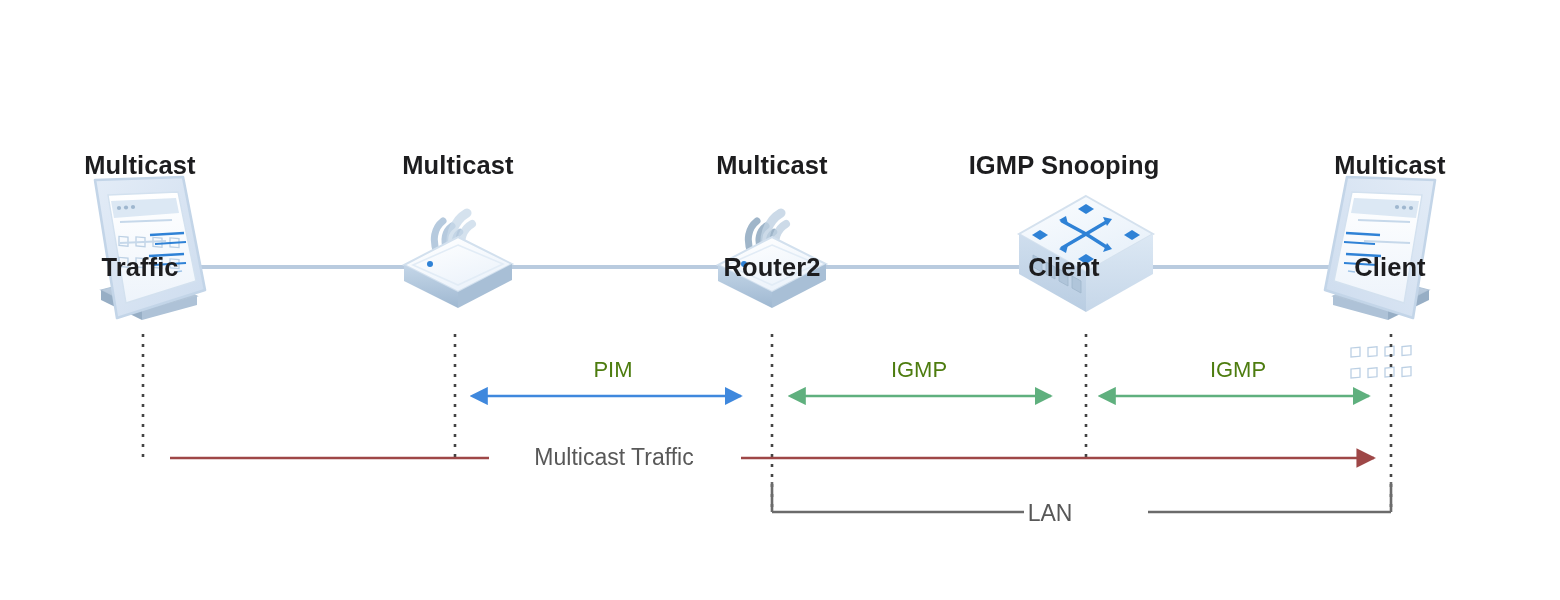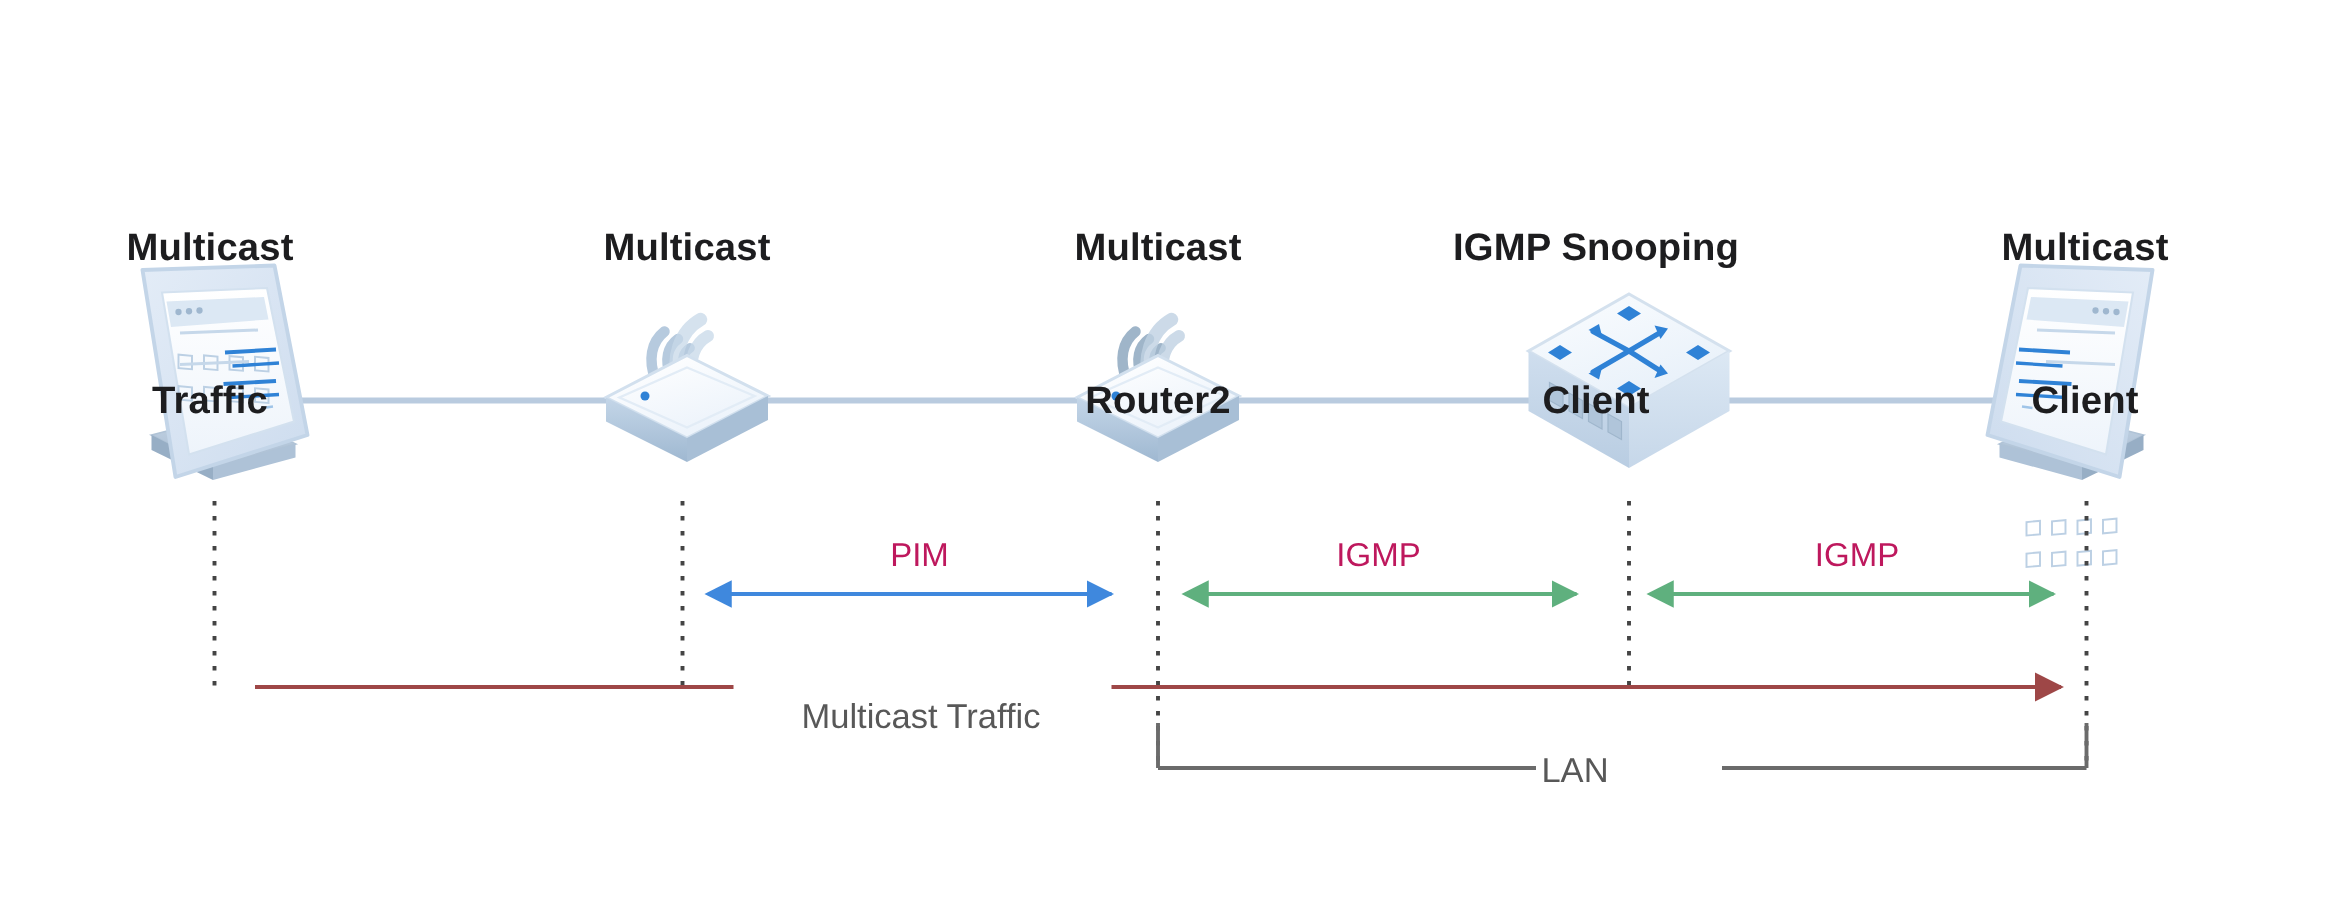--- a/index.html
+++ b/index.html
@@ -32,21 +32,21 @@
     font-size: 25.5px;
     font-weight: 600;
     line-height: 34px;
     letter-spacing: 0.1px;
     white-space: pre;
     user-select: none;
   }
   .proto-label {
     position: absolute;
     text-align: center;
-    color: #be185d;
+    color: #4d7c0f;
     font-size: 22px;
     font-weight: 400;
     line-height: 26px;
     white-space: nowrap;
     user-select: none;
   }
   .traffic-label {
     position: absolute;
     text-align: center;
     color: #585858;
@@ -324,17 +324,17 @@
     <div>Multicast</div>
     <div>Client</div>
   </div>
 
   <div class="proto-label" style="left:513px; top:357px; width:200px;">PIM</div>
 
   <div class="proto-label" style="left:819px; top:357px; width:200px;">IGMP</div>
 
   <div class="proto-label" style="left:1138px; top:357px; width:200px;">IGMP</div>
 
-  <div class="traffic-label" style="left:464px; top:444px; width:300px;margin-top:20px;">Multicast Traffic</div>
+  <div class="traffic-label" style="left:464px; top:444px; width:300px;">Multicast Traffic</div>
 
   <div class="lan-label" style="left:1000px; top:500px; width:100px;">LAN</div>
 
 </div>
 
 </body></html>

